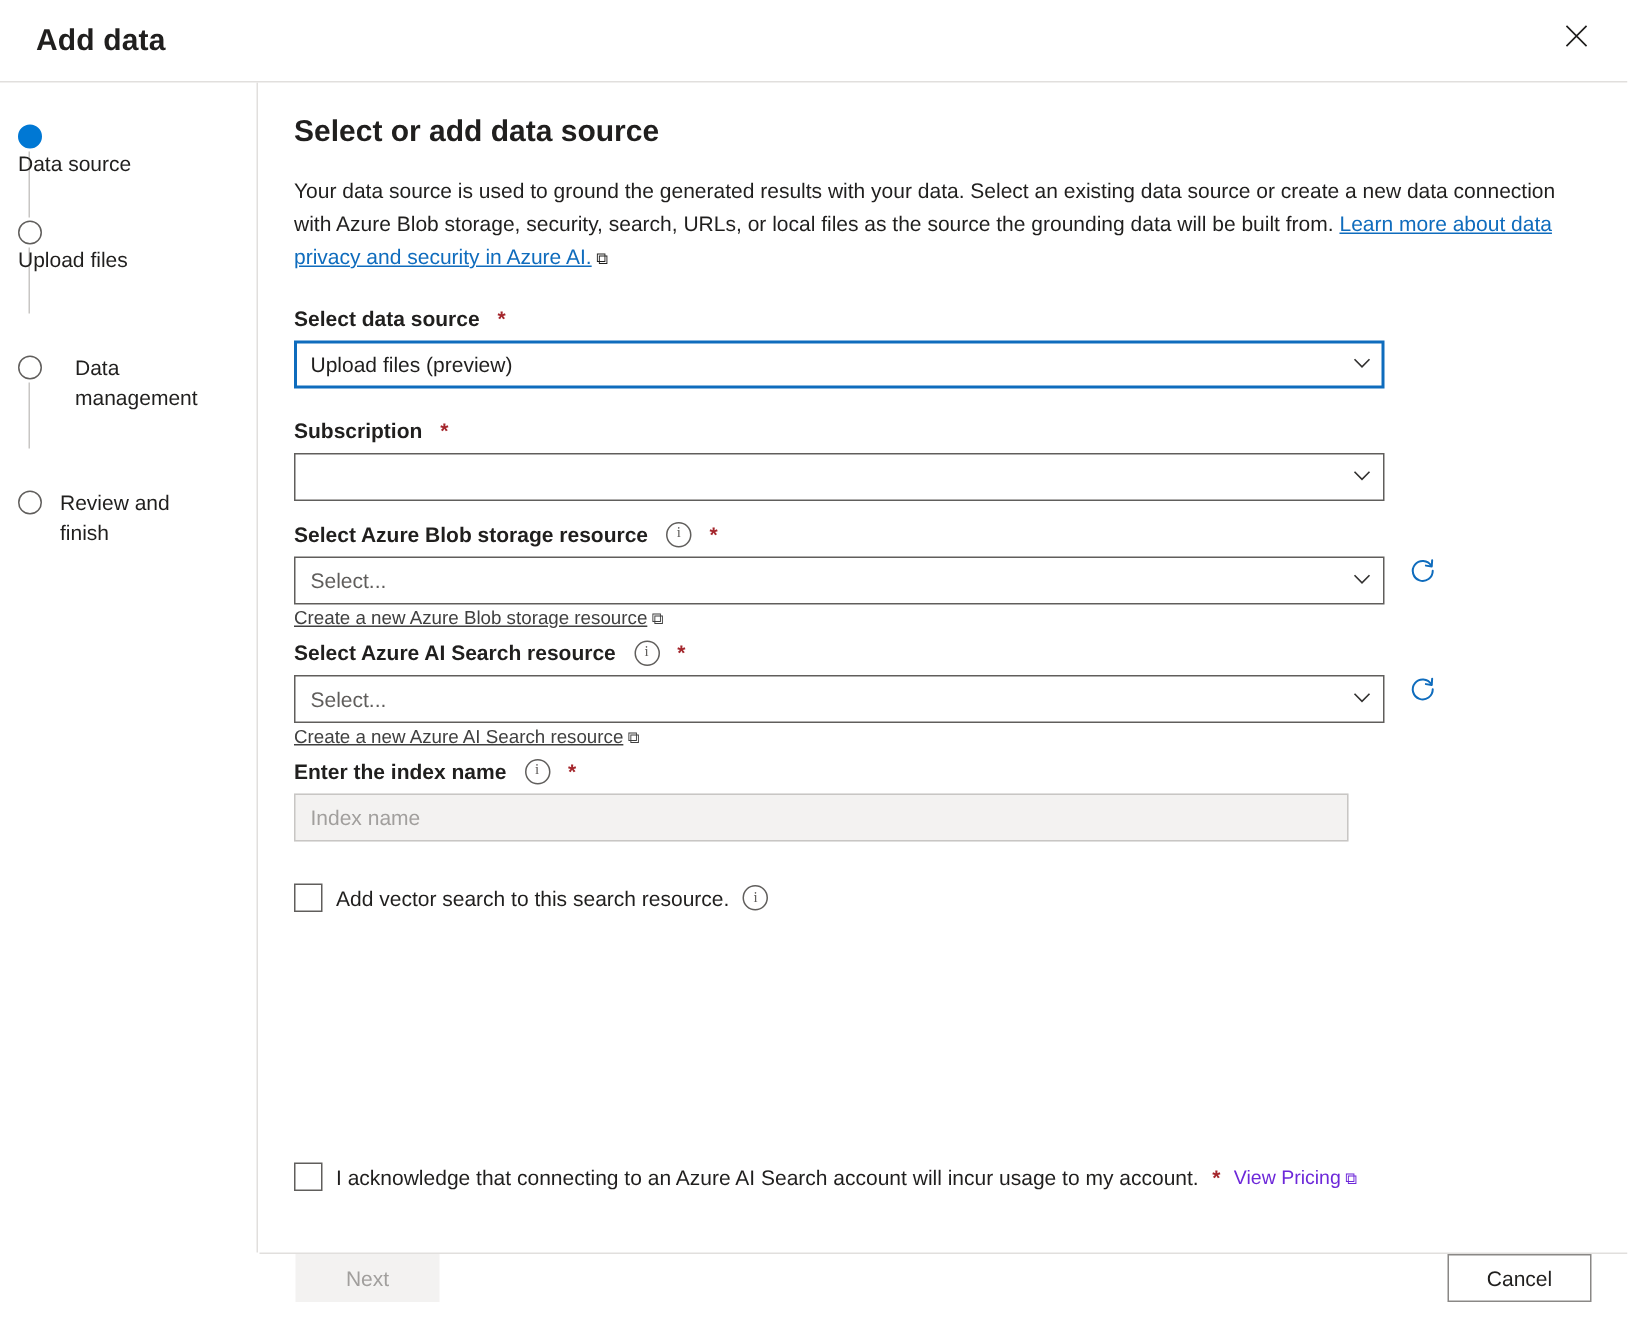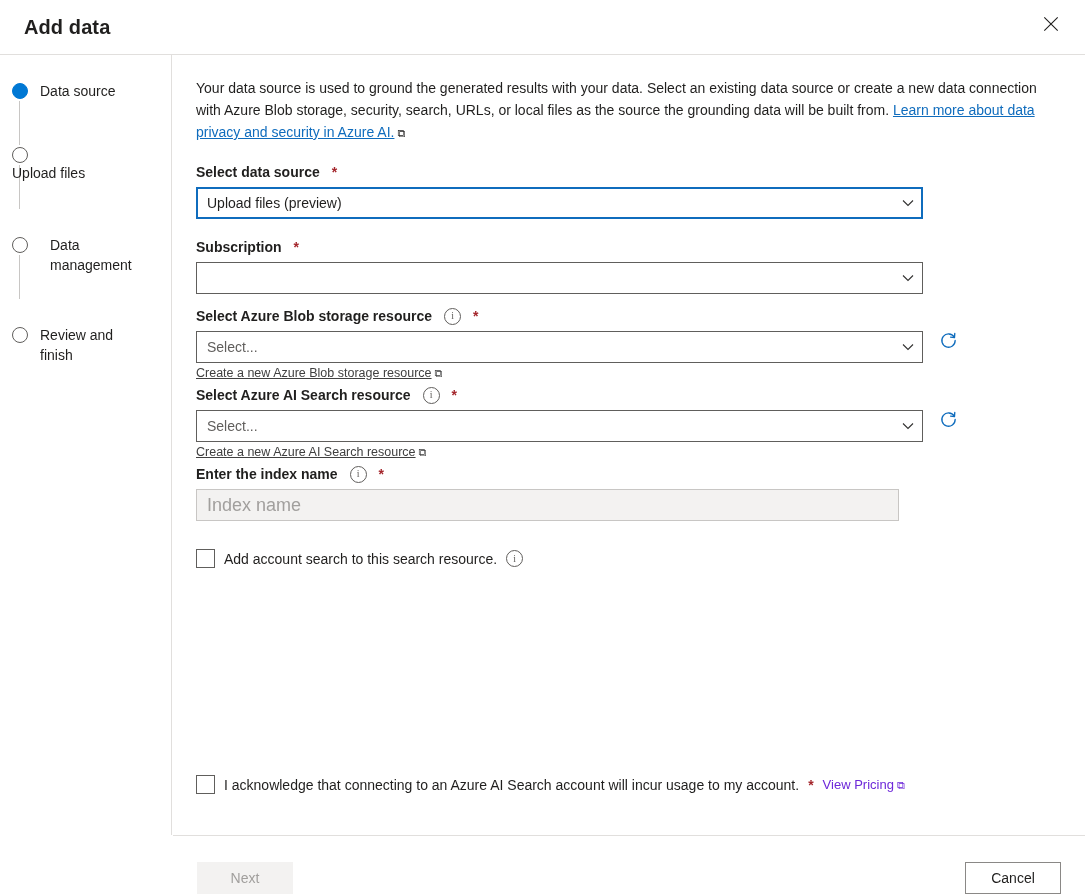--- a/index.html
+++ b/index.html
@@ -218,21 +218,21 @@
     cursor: pointer;
   }
 
   .text-input {
     width: 703px;
     height: 32px;
     box-sizing: border-box;
     border: 1px solid #c8c6c4;
     background: #f3f2f1;
     padding: 0 10px;
-    font-size: 18px;
+    font-size: 14px;
     font-family: "Liberation Sans", sans-serif;
     color: #a19f9d;
   }
   .text-input::placeholder { color: #a19f9d; }
 
   .checkbox-row {
     display: flex;
     align-items: center;
     gap: 9px;
     margin-top: 28px;
@@ -266,21 +266,21 @@
 
   
   .dialog-footer {
     position: absolute;
     left: 173px;
     right: 0;
     bottom: 0;
     height: 59px;
     border-top: 1px solid #e1dfdd;
     display: flex;
-    align-items: flex-end;
+    align-items: flex-start;
     justify-content: space-between;
     padding: 0 24px;
     box-sizing: border-box;
     background: #ffffff;
   }
   .btn {
     height: 32px;
     min-width: 96px;
     font-size: 14px;
     font-family: "Liberation Sans", sans-serif;
@@ -314,21 +314,21 @@
   </button>
 </div>
 
 <div class="dialog-body">
 
   <div class="wizard">
     <div class="step-connector conn1"></div>
     <div class="step-connector conn2"></div>
     <div class="step-connector conn3"></div>
 
-    <div class="wizard-step" style="height:64px;">
+    <div class="wizard-step" style="height:64px;flex-direction:column;">
       <span class="step-marker active"></span>
       <span class="step-label">Data source</span>
     </div>
 
     <div class="wizard-step" style="height:90px;flex-direction:column;">
       <span class="step-marker inactive"></span>
       <span class="step-label">Upload files</span>
     </div>
 
     <div class="wizard-step" style="height:90px;gap:10px;">
@@ -336,20 +336,21 @@
       <span class="step-label">Data management</span>
     </div>
 
     <div class="wizard-step">
       <span class="step-marker inactive"></span>
       <span class="step-label">Review and finish</span>
     </div>
   </div>
 
   <div class="content">
+    <h2 class="content-title">Select or add data source</h2>
 
     <p class="content-desc">
       <span>Your data source is used to ground the generated results with your data. Select an existing data source or create a new data connection with Azure Blob storage, security, search, URLs, or local files as the source the grounding data will be built from.</span>
       <a class="inline-link">Learn more about data privacy and security in Azure AI.</a><span class="ext-glyph">⧉</span>
     </p>
 
     <div class="field-block">
       <div class="field-label">
         <span>Select data source</span>
         <span class="req-star">*</span>
@@ -437,21 +438,21 @@
       <div class="field-label">
         <span>Enter the index name</span>
         <span class="info-icon">i</span>
         <span class="req-star">*</span>
       </div>
       <input class="text-input" type="text" placeholder="Index name" style="">
     </div>
 
     <div class="checkbox-row">
       <span class="checkbox"></span>
-      <span>Add account search to this search resource.</span>
+      <span>Add vector search to this search resource.</span>
       <span class="info-icon">i</span>
     </div>
 
     <div class="ack-row">
       <span class="checkbox"></span>
       <span>I acknowledge that connecting to an Azure AI Search account will incur usage to my account.</span>
       <span class="req-star">*</span>
       <a class="pricing-link"><span>View Pricing</span><span class="ext-glyph">⧉</span></a>
     </div>
   </div>

